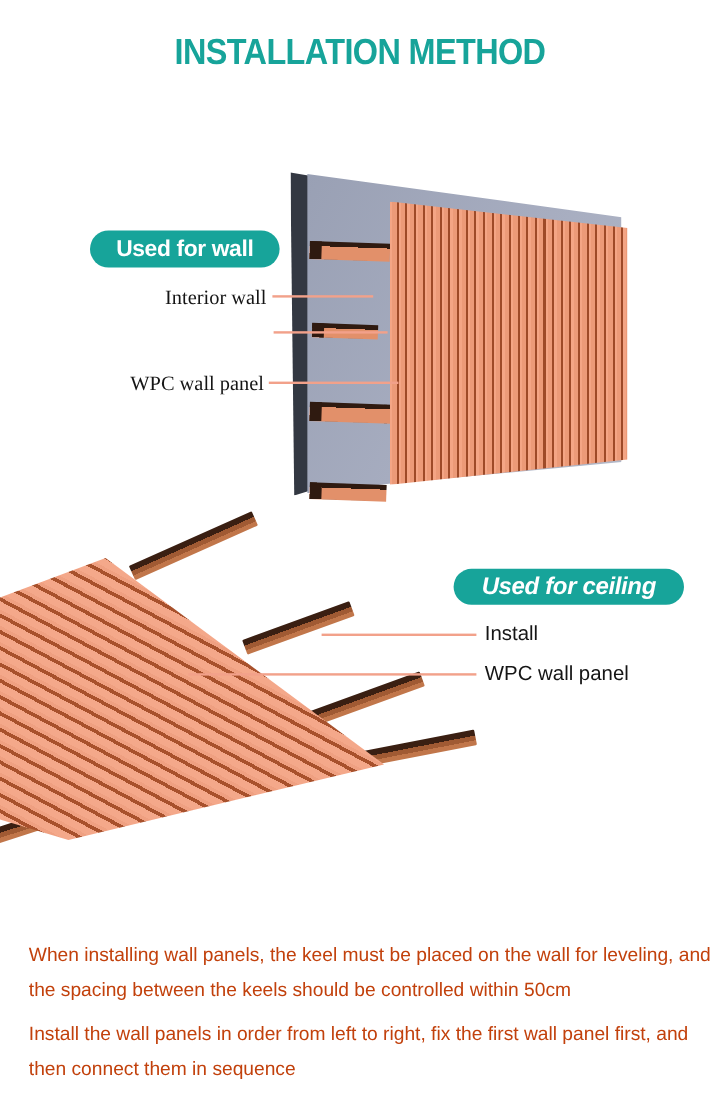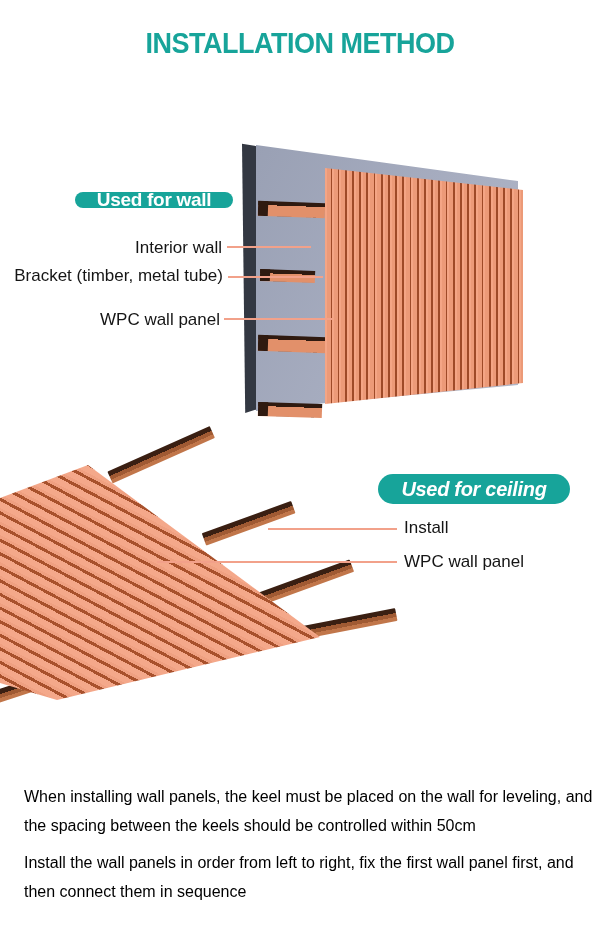--- a/index.html
+++ b/index.html
@@ -29,33 +29,33 @@
     position: absolute;
     background: #17a49a;
     color: #ffffff;
     border-radius: 999px;
     display: flex;
     align-items: center;
     justify-content: center;
     font-weight: bold;
     letter-spacing: -0.3px;
   }
-  .badge-wall    { left: 75px;  top: 192px; width: 158px; height: 16px; font-size: 19px; }
+  .badge-wall    { left: 75px;  top: 192px; width: 158px; height: 31px; font-size: 19px; }
   .badge-ceiling { left: 378px; top: 474px; width: 192px; height: 30px; font-size: 20px; font-style: italic; }
   .badge-attention { left: 18px; top: 738px; width: 272px; height: 36px; font-size: 21px; }
 
   
   .lbl {
     position: absolute;
     font-size: 17px;
     color: #151515;
     white-space: nowrap;
     line-height: 20px;
   }
-  .lbl-right { text-align: left; }
+  .lbl-right { text-align: left; font-family: Liberation Serif, serif; }
   .leader {
     position: absolute;
     height: 2px;
     background: #f2a18a;
     z-index: 6;
   }
 
   
   .wall-side {
     position: absolute;
@@ -117,21 +117,21 @@
     z-index: 2;
   }
 
   
   .attention-text {
     position: absolute;
     left: 24px; top: 782px;
     width: 572px;
     font-size: 16px;
     line-height: 29px;
-    color: #000000;
+    color: #c2410c;
   }
   .attention-text p + p { margin-top: 8px; }
 </style>
 </head>
 <body>
 
 <div class="page">
 
   <h1 class="page-title">INSTALLATION METHOD</h1>
 
@@ -143,21 +143,20 @@
     <div class="wall-bracket wb3"></div>
     <div class="wall-bracket wb4"></div>
     <div class="wpc-wall"></div>
   </div>
 
   <div class="badge badge-wall">Used for wall</div>
 
   <div class="lbl lbl-right" style="right:378px; top:238px;">Interior wall</div>
   <div class="leader" style="left:227px; top:246px; width:84px;"></div>
 
-  <div class="lbl lbl-right" style="right:377px; top:266px;">Bracket (timber, metal tube)</div>
   <div class="leader" style="left:228px; top:276px; width:95px;"></div>
 
   <div class="lbl lbl-right" style="right:380px; top:310px;">WPC wall panel</div>
   <div class="leader" style="left:224px; top:318px; width:108px;"></div>
 
   <div>
     <div class="ceil-beam cb1"></div>
     <div class="ceil-beam cb2"></div>
     <div class="ceil-beam cb3"></div>
     <div class="ceil-beam cb4"></div>

